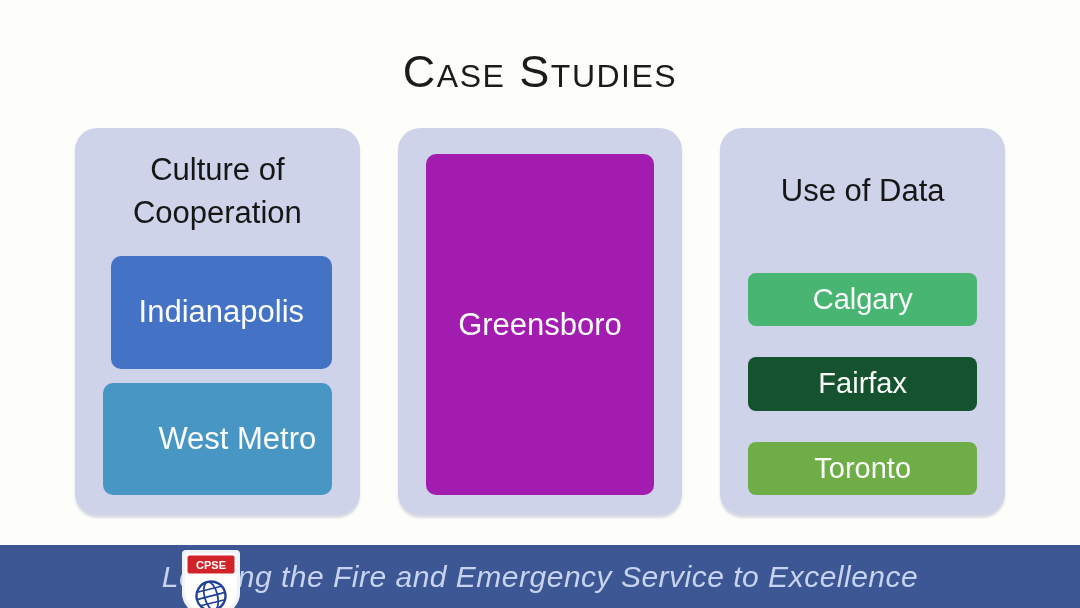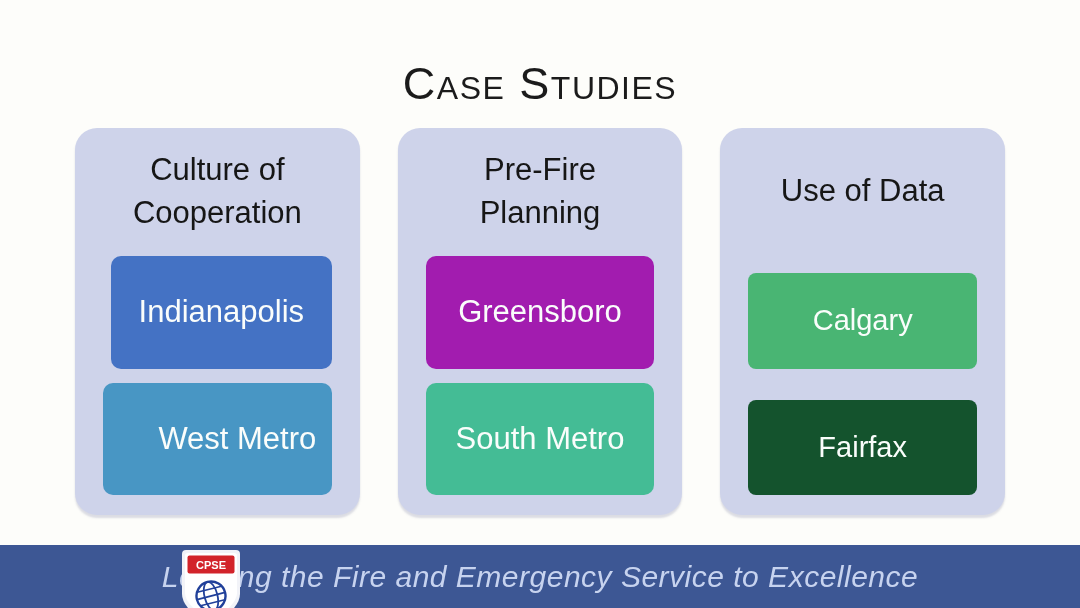--- a/index.html
+++ b/index.html
@@ -2,21 +2,21 @@
 <html><head>
 <meta charset="utf-8">
 <style>
   html,body { margin:0; padding:0; }
   .slide {
     position:relative; width:1080px; height:608px;
     background:#FDFDFA; overflow:hidden;
     font-family:"Liberation Sans", sans-serif;
   }
   .title {
-    position:absolute; top:58px; left:0; width:100%;
+    position:absolute; top:46px; left:0; width:100%;
     text-align:center; font-size:45px; font-weight:500;
     font-variant:small-caps; letter-spacing:1.5px; color:#1B1B1B;
   }
   .columns {
     position:absolute; left:75px; top:128px; width:930px; height:387px;
     display:flex; gap:38px;
   }
   .column {
     flex:1; background:#CED3EA; border-radius:22px;
     padding:12px 28px 20px 28px;
@@ -54,29 +54,28 @@
 
   <div class="columns">
 
     <div class="column" style="background-color: rgb(206, 211, 234);">
       <div class="column-header">Culture of Cooperation</div>
       <div class="item" style="background-color: rgb(68, 114, 196); margin-left: 8px;">Indianapolis</div>
       <div class="item" style="background-color: rgb(72, 150, 196); padding-left: 40px;">West Metro</div>
     </div>
 
     <div class="column" style="background-color: rgb(206, 211, 234);">
-      <div class="column-header">Pre-Fire Planning</div>
       <div class="item" style="background-color: #a21caf;">Greensboro</div>
-      <div class="item" style="background-color: rgb(68, 188, 149);">South Metro</div>
     </div>
 
     <div class="column col-4" style="background-color: rgb(206, 211, 234);">
       <div class="column-header">Use of Data</div>
       <div class="item" style="background-color: rgb(73, 181, 115);">Calgary</div>
       <div class="item" style="background-color: #14532d;">Fairfax</div>
+      <div class="item" style="background-color: rgb(111, 173, 70);">Toronto</div>
     </div>
 
   </div>
 
   <div class="footer" style="background-color: rgb(61, 87, 148);">
     <div class="tagline">Leading the Fire and Emergency Service to Excellence</div>
     <div class="logo">
       <svg viewBox="0 0 60 78" aria-hidden="true">
 
         <path d="M5 1 H55 Q59 1 59 5 V45 Q59 60 30 77 Q1 60 1 45 V5 Q1 1 5 1 Z" fill="#F2F3F8"></path>

